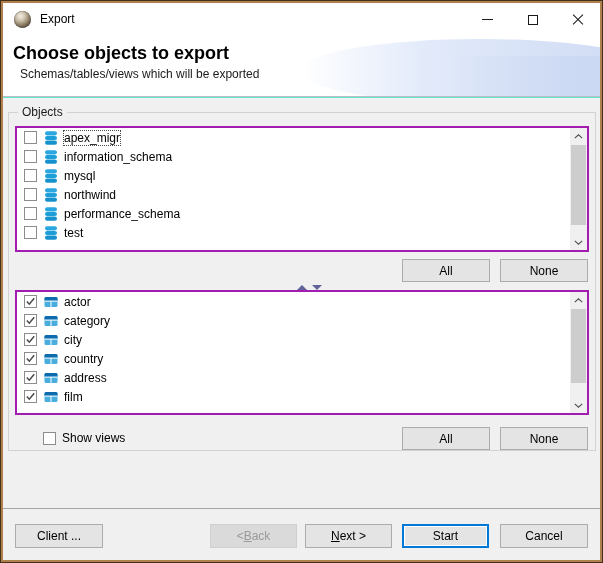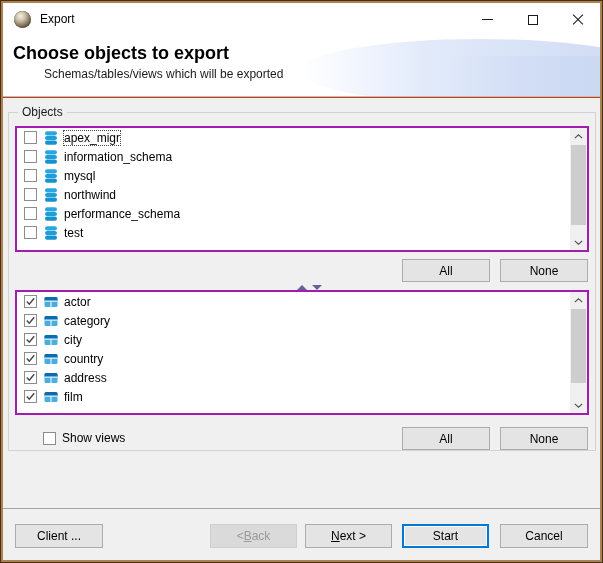--- a/index.html
+++ b/index.html
@@ -1,20 +1,20 @@
 <!DOCTYPE html>
 <html><head>
 <meta charset="utf-8">
 <style>
   * { margin:0; padding:0; box-sizing:border-box; }
   html,body { background:#fff; }
   body { font-family:"Liberation Sans", sans-serif; font-size:12px; color:#000; }
 
   .window { width:603px; height:563px; border:1px solid #42301b; position:relative; }
-  .frame { width:100%; height:100%; border:2px solid #b0804e; background:#c2410c; position:relative; overflow:hidden;text-decoration:underline; }
+  .frame { width:100%; height:100%; border:2px solid #b0804e; background:#5eead4; position:relative; overflow:hidden;text-decoration:underline; }
 
   
   .titlebar { position:absolute; top:0; left:0; right:0; height:33px; background:#fff; }
   .app-icon { position:absolute; left:11px; top:8px; width:17px; height:17px; border-radius:50%;
     background:radial-gradient(circle at 38% 30%, #f4efe4 0%, #cfc4ae 28%, #93826a 55%, #55483a 78%, #2e2921 100%);
     box-shadow: inset 0 0 1px #222; }
   .title-text { position:absolute; left:37px; top:0; line-height:33px; font-size:12px; color:#000; }
   .win-controls { position:absolute; right:0; top:0; height:33px; display:flex; }
   .win-btn { width:45px; height:33px; display:flex; align-items:center; justify-content:center; background:#fff; }
   .glyph-min { width:11px; height:1px; background:#1a1a1a; }
@@ -24,21 +24,21 @@
   .glyph-close:before { transform:rotate(45deg); }
   .glyph-close:after  { transform:rotate(-45deg); }
 
   
   .header { position:absolute; top:33px; left:0; right:0; height:61px; background:#fff; border-bottom:1px solid #bdbdbd; overflow:hidden; }
   .swoosh { position:absolute; top:3px; right:-60px; width:360px; height:64px; border-radius:50%;
     background:linear-gradient(to right, rgba(226,234,250,0) 0%, #e2eafa 35%, #ccd9f3 100%); }
   .swoosh2 { position:absolute; top:20px; right:0; width:150px; height:41px;
     background:linear-gradient(to right, rgba(214,224,246,0), #ccd9f3); }
   .header-title { position:absolute; left:10px; top:7px; font-size:18px; font-weight:bold; color:#000; }
-  .header-sub { position:absolute; left:17px; top:31px; font-size:12px; color:#1a1a1a;margin-left:24px; }
+  .header-sub { position:absolute; left:17px; top:31px; font-size:12px; color:#1a1a1a; }
 
   
   .body { position:absolute; top:95px; left:0; right:0; bottom:0; background:#f0f0f0; }
 
   .groupbox { position:absolute; left:5px; top:14px; width:588px; height:339px; border:1px solid #d2d2d2; }
   .group-label { position:absolute; left:9px; top:-8px; background:#f0f0f0; padding:0 4px; color:#1a1a1a; }
 
   .listbox { position:absolute; background:#fff; border:2px solid #a21caf; overflow:hidden; }
   .list-schemas { left:6px; top:13px; width:574px; height:126px; }
   .list-tables  { left:6px; top:177px; width:574px; height:125px; }

